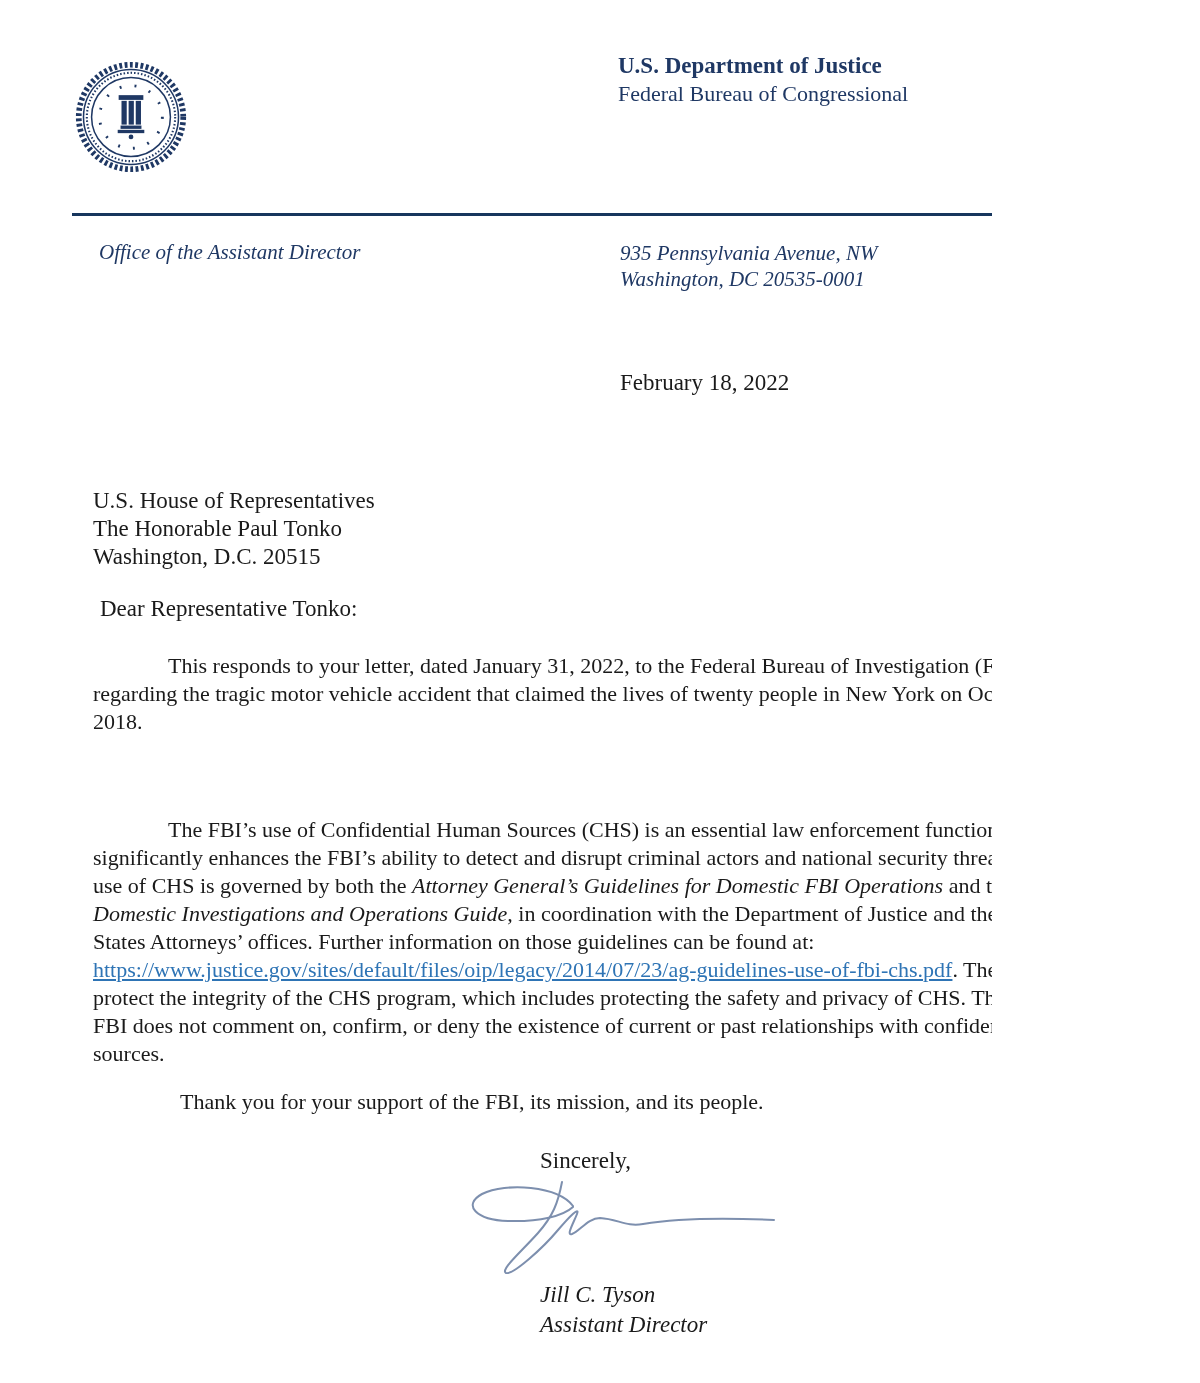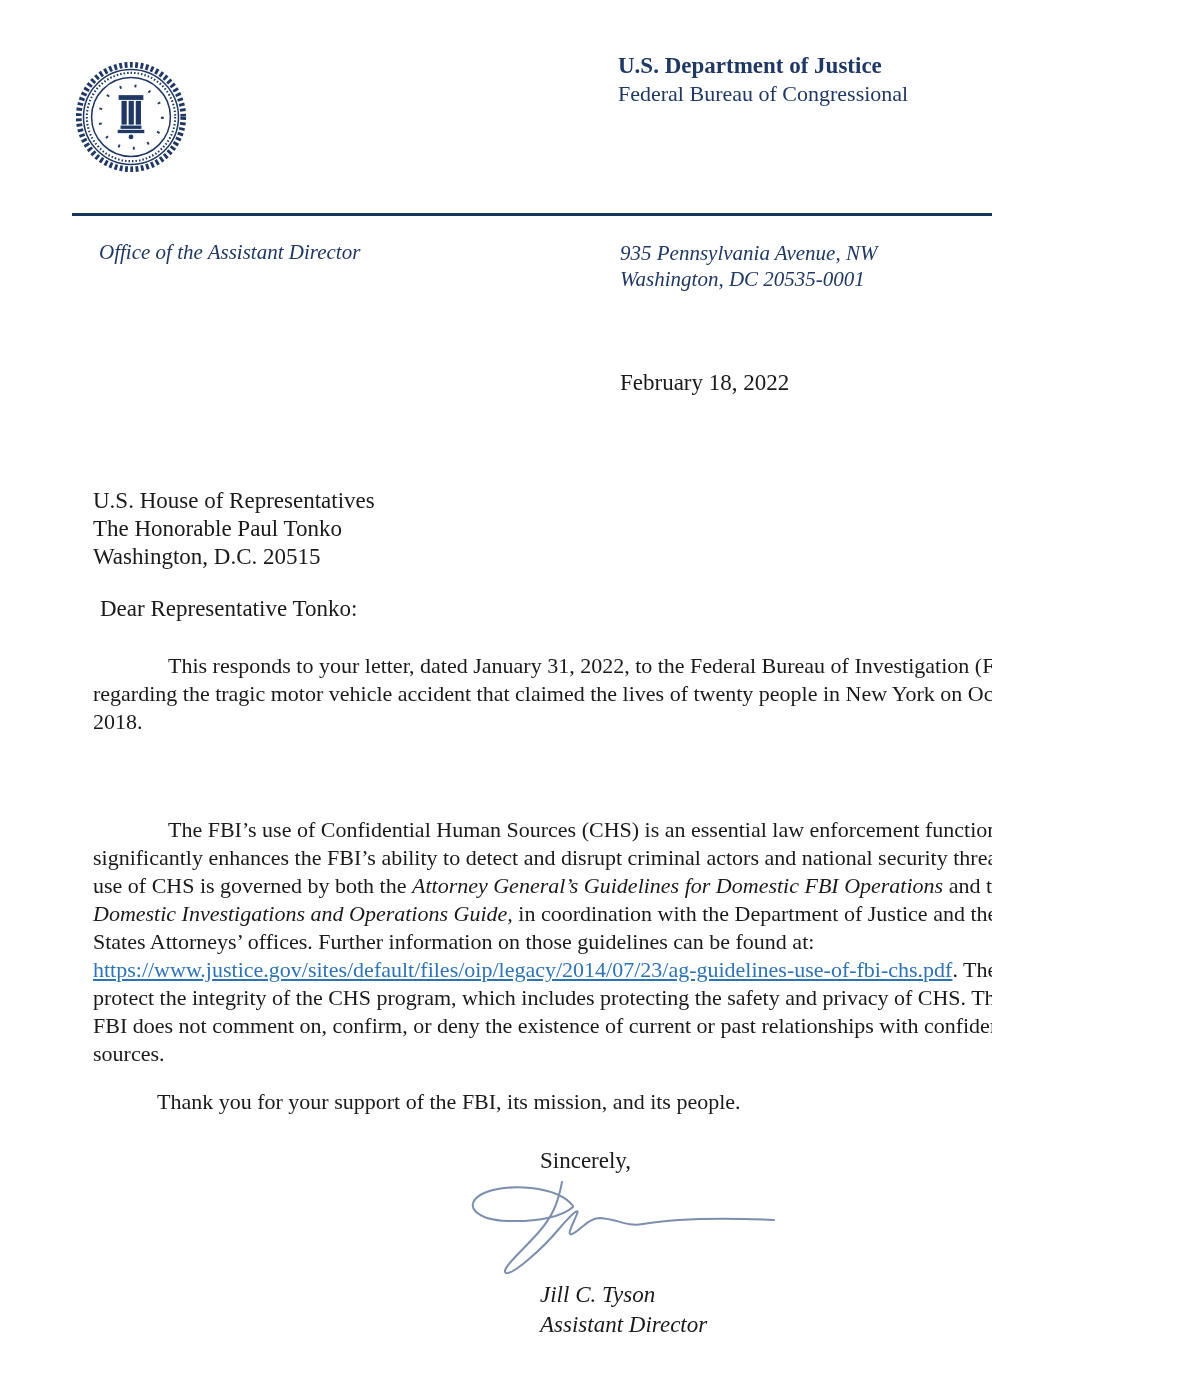--- a/index.html
+++ b/index.html
@@ -27,21 +27,21 @@
   .addr-block { left: 620px; top: 240px; font-style: italic; font-size: 21px; line-height: 26px; color: #1f3864; }
 
   .date-line { left: 620px; top: 370px; font-size: 23px; }
 
   .recipient { left: 93px; top: 487px; font-size: 23px; line-height: 28px; }
   .salutation { left: 93px; top: 596px; font-size: 23px; margin-left: 7px; }
 
   .bodytext { font-size: 22px; line-height: 28px; width: 1022px; }
   .para1 { left: 93px; top: 652px; text-indent: 75px; }
   .para2 { left: 93px; top: 816px; text-indent: 75px; overflow-wrap: break-word; }
-  .para3 { left: 82px; top: 1088px; text-indent: 75px; }
+  .para3 { left: 105px; top: 1088px; text-indent: 75px; }
 
   .ital { font-style: italic; }
   a.doc-link { color: #2e74b5; text-decoration: underline; cursor: pointer; }
 
   .sincerely { left: 540px; top: 1148px; font-size: 23px; }
   .signature { left: 458px; top: 1178px; width: 322px; height: 118px; }
   .signer { left: 540px; top: 1280px; font-size: 23px; line-height: 30px; font-style: italic; }
 </style>
 </head>
 <body>

